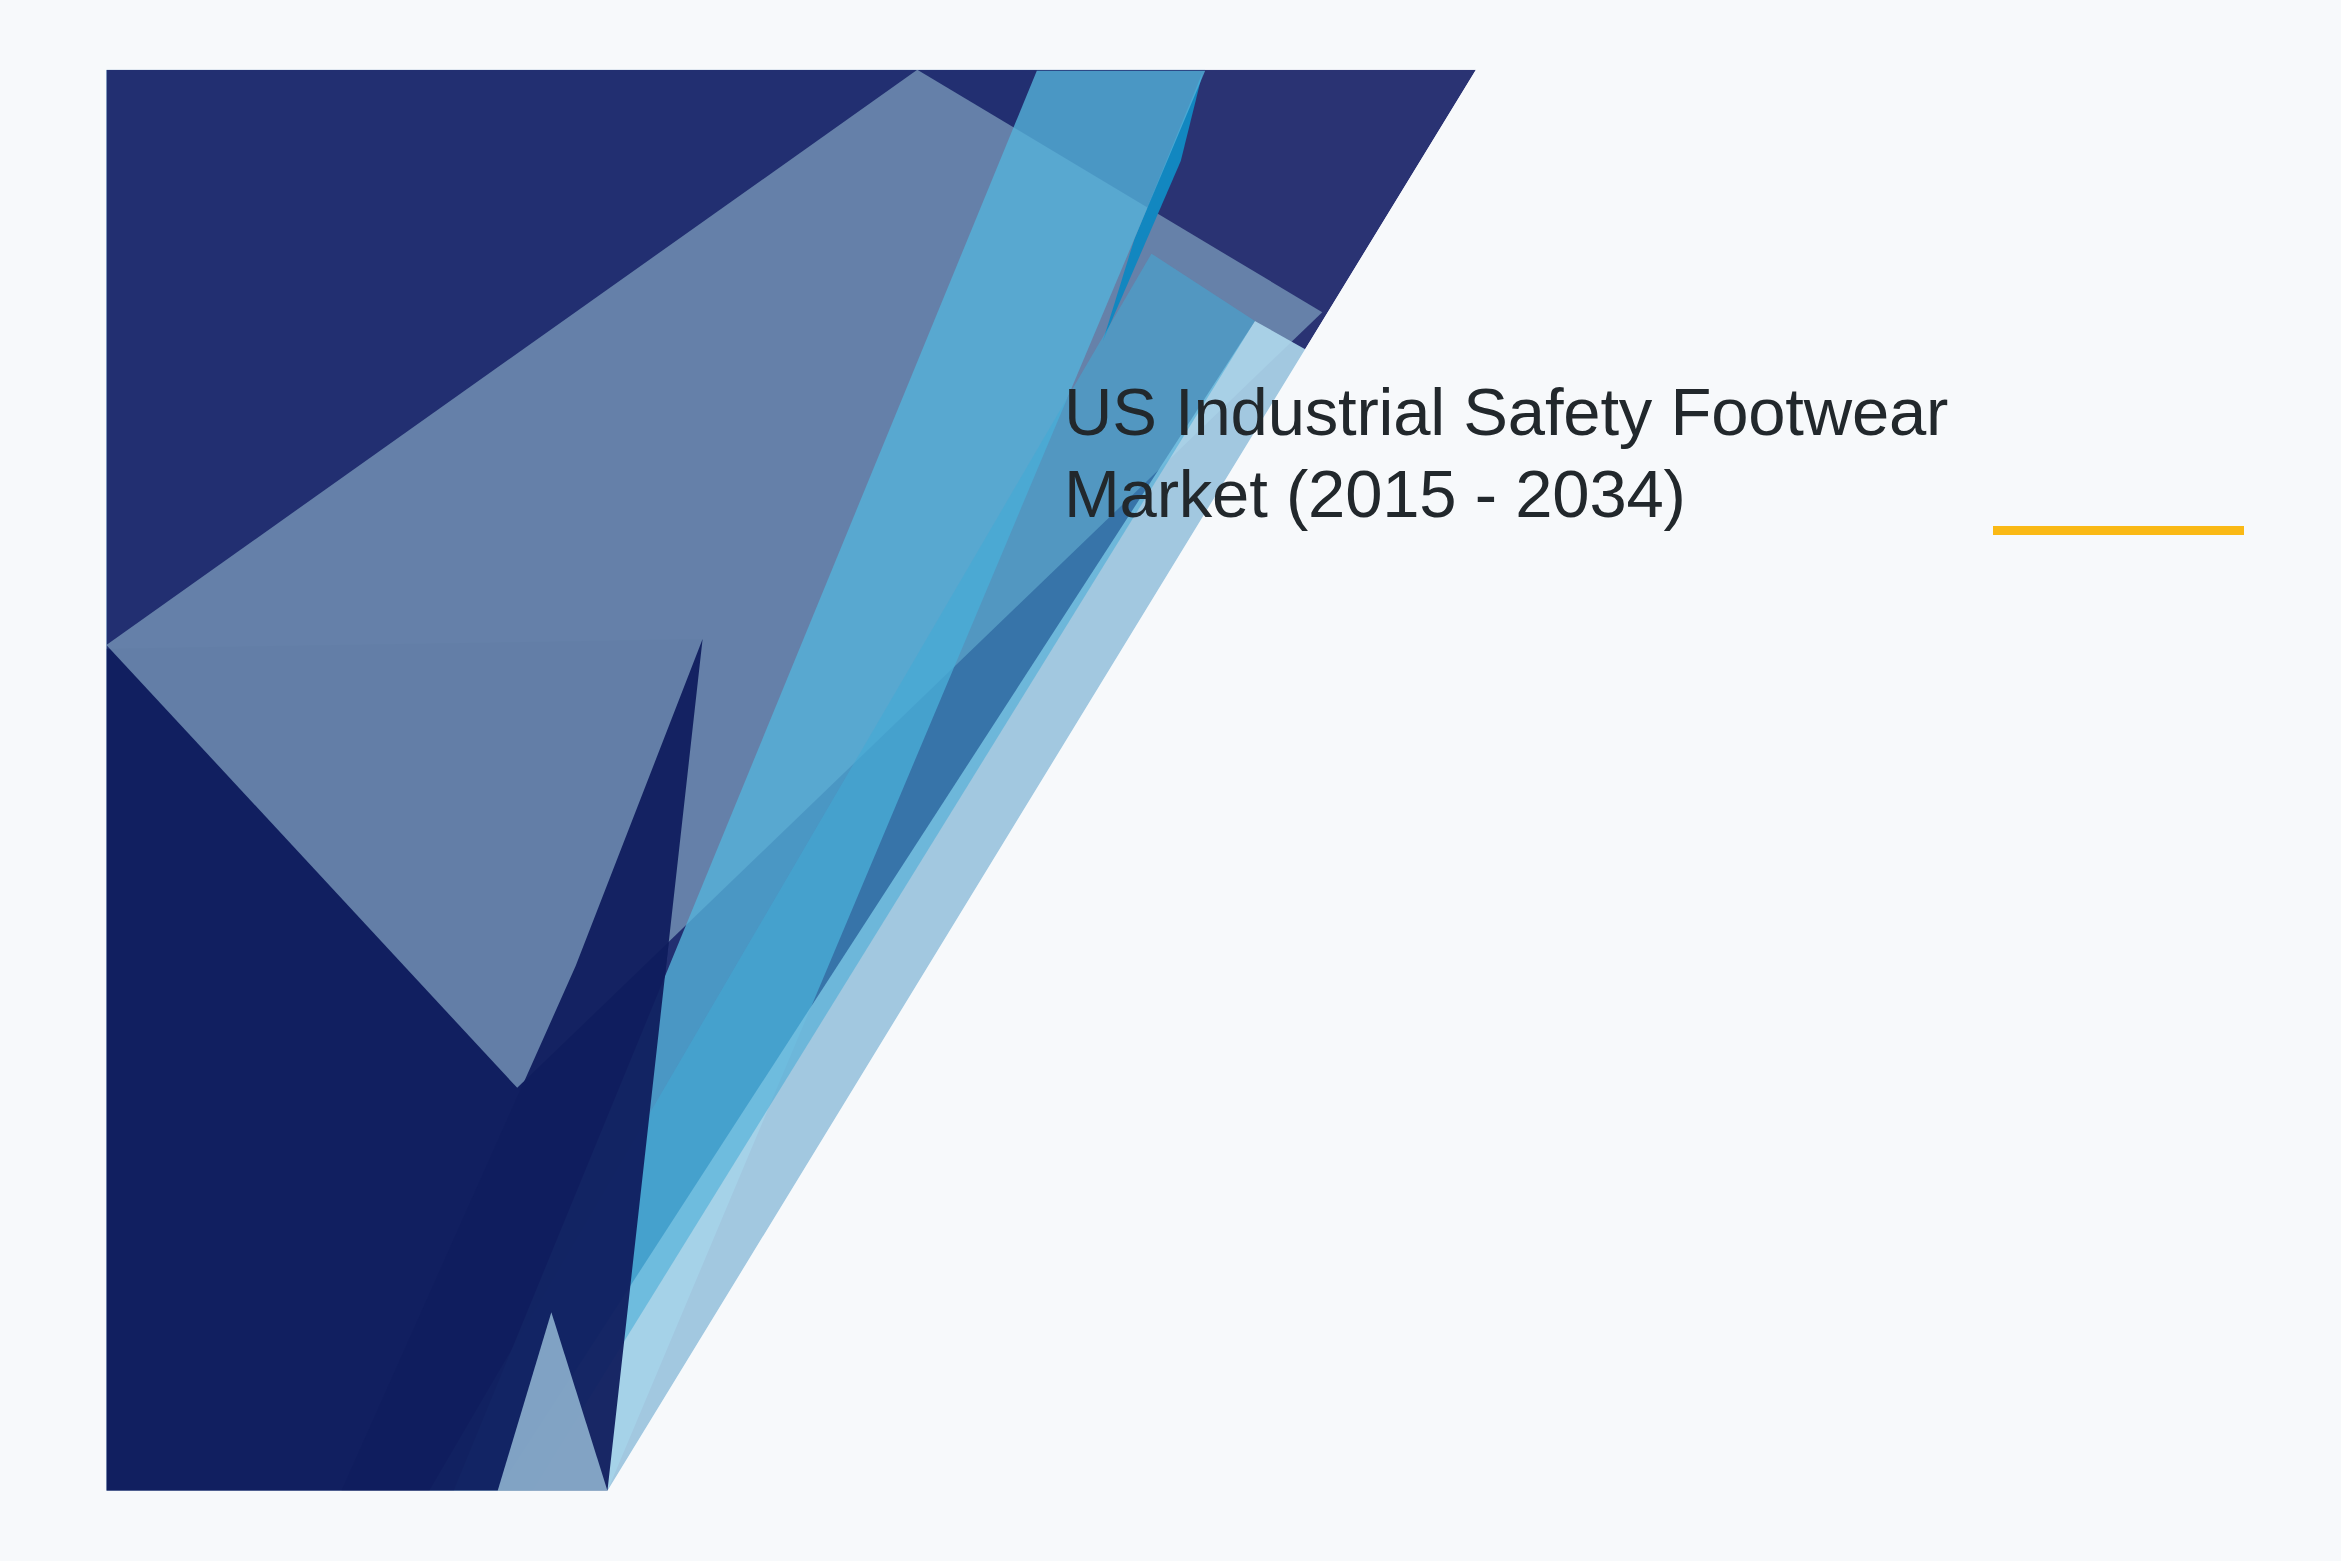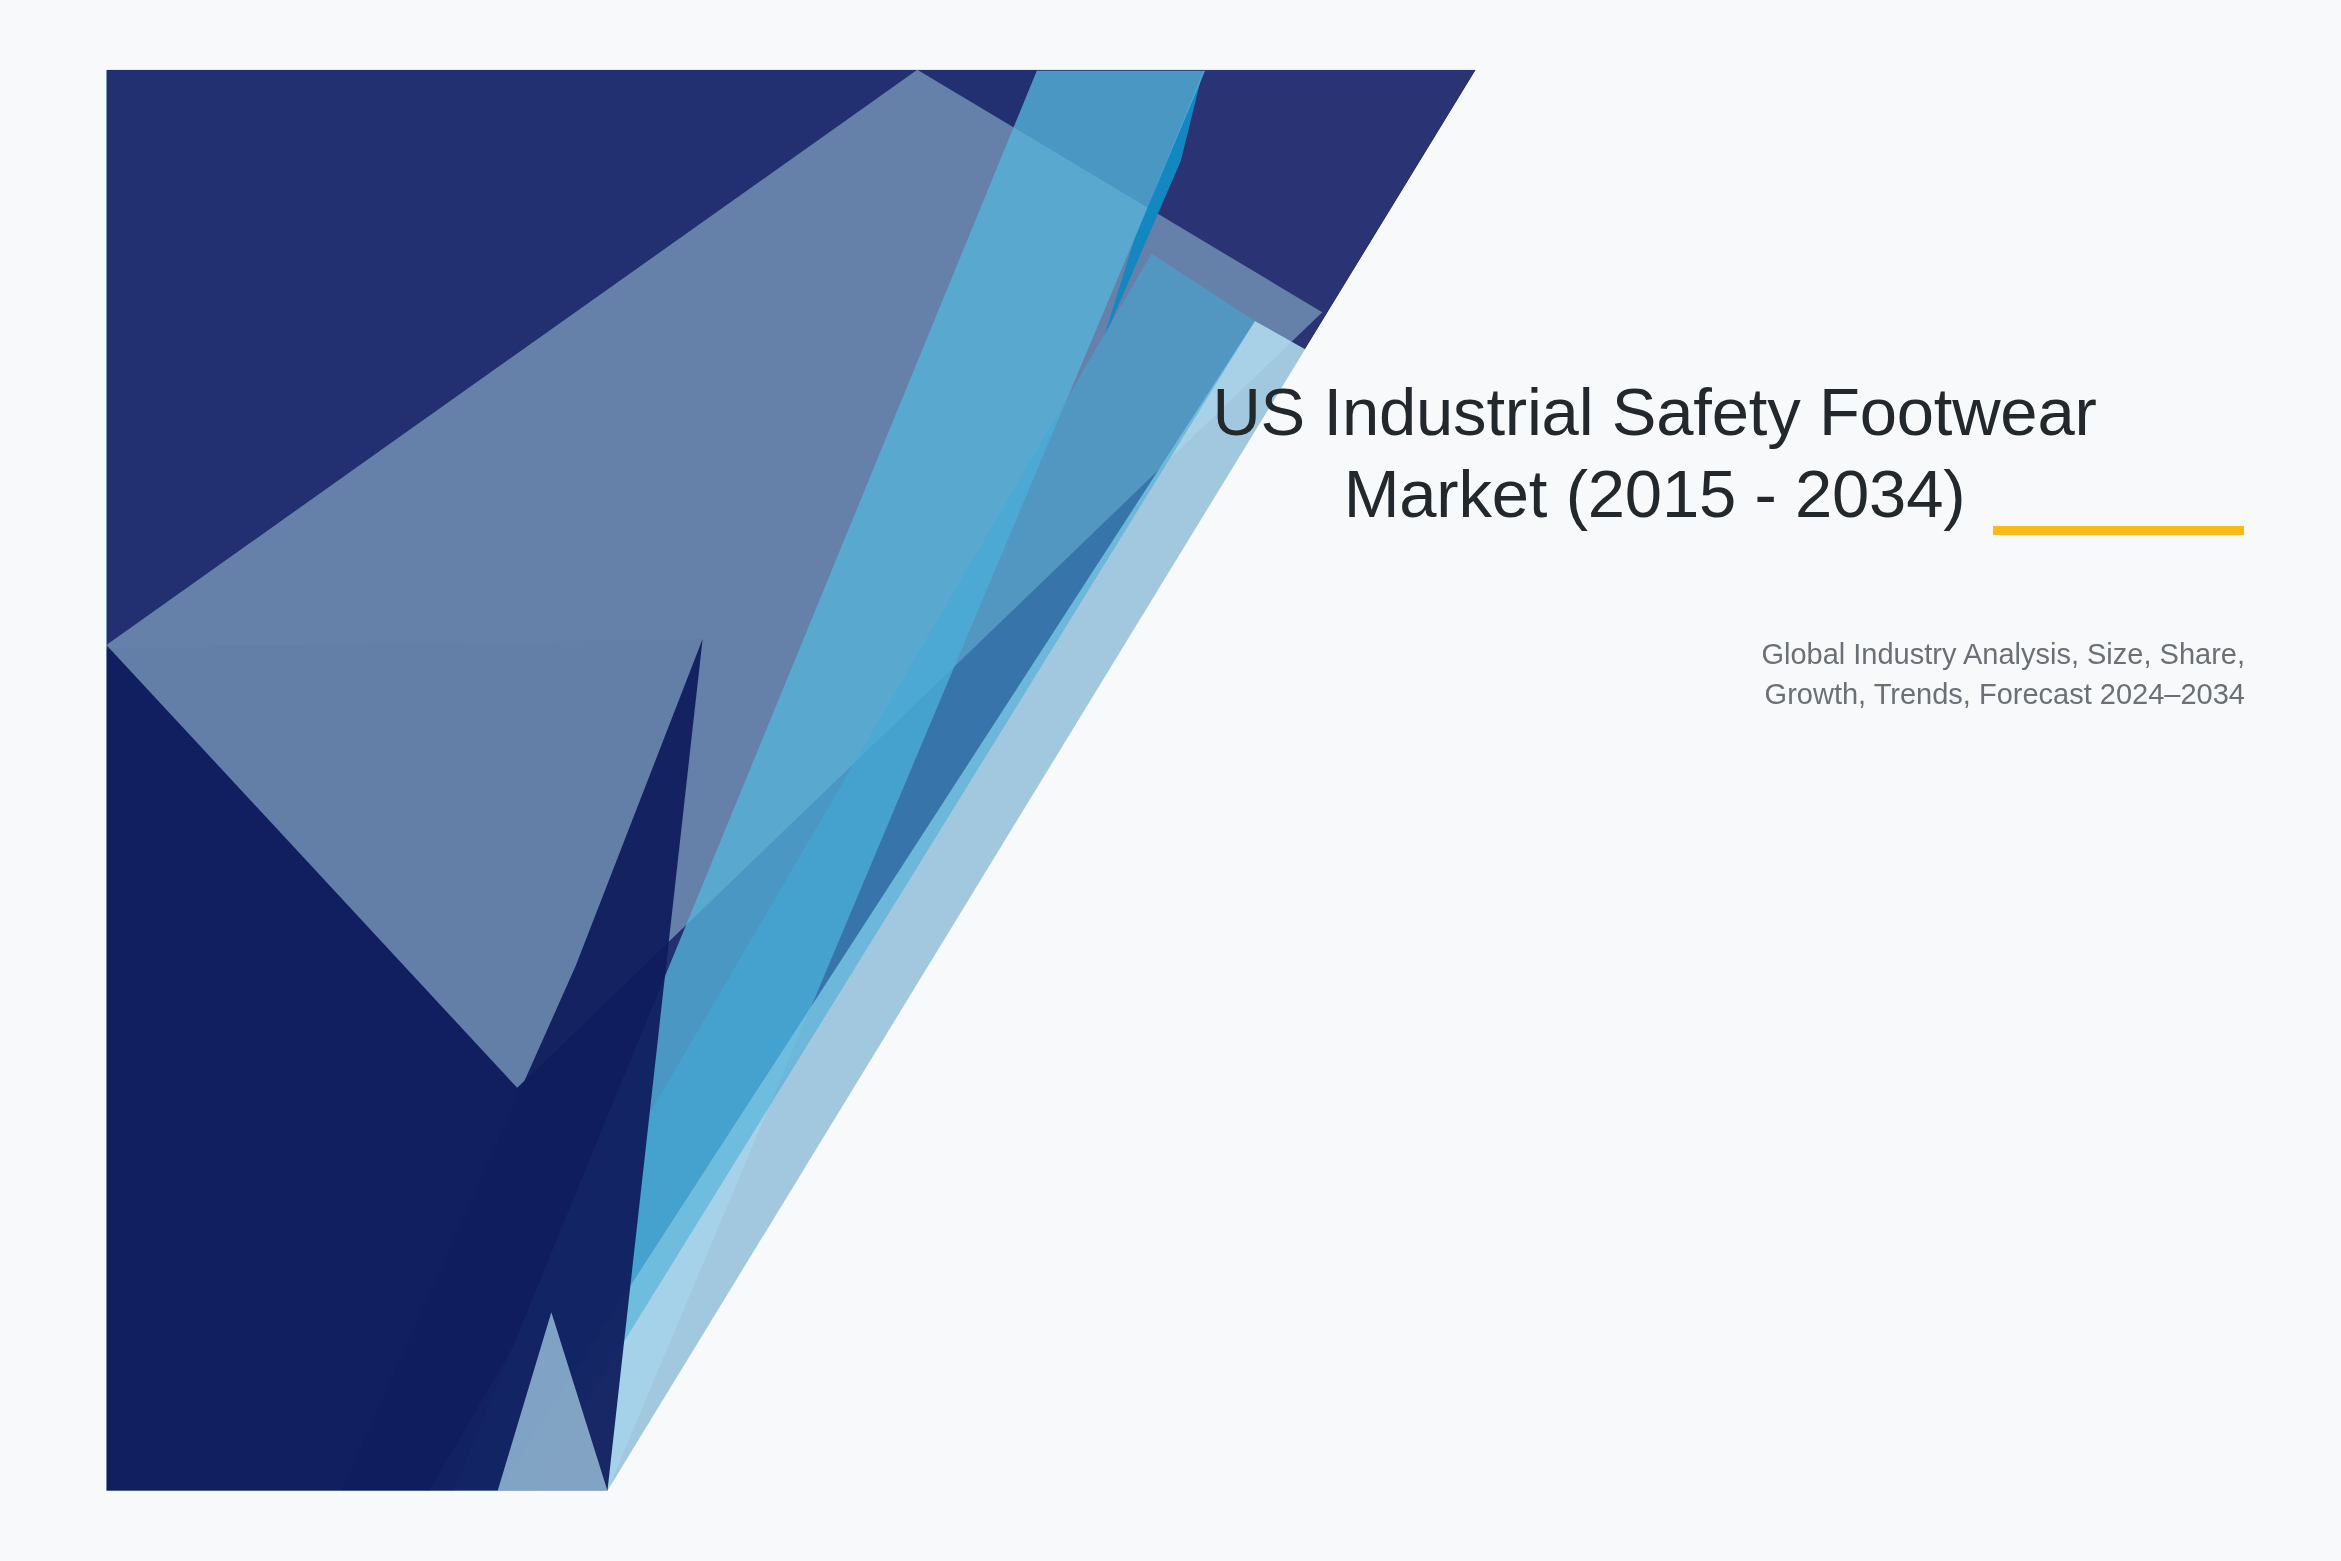--- a/index.html
+++ b/index.html
@@ -31,21 +31,21 @@
     height: 1561px;
     pointer-events: none;
   }
 
   
   .text-block {
     position: absolute;
     left: 1064px;
     top: 371px;
     width: 1181px;
-    text-align: center;
+    text-align: left;
   }
 
   .cover-title {
     font-size: 67px;
     line-height: 1.22;
     font-weight: 400;
     color: #22282c;
     letter-spacing: -0.2px;
     margin: 0;
     position: relative;
@@ -111,19 +111,15 @@
 
   <div class="title-underline"></div>
 
   <div class="text-block">
     <h1 class="cover-title">
       <span>US Industrial Safety Footwear</span><br>
       <span>Market (2015 - 2034)</span>
     </h1>
   </div>
 
-  <p class="cover-subtitle">
-    <span>Global Industry Analysis, Size, Share,</span><br>
-    <span>Growth, Trends, Forecast 2024–2034</span>
-  </p>
 
 </div>
 
 
 </body></html>

